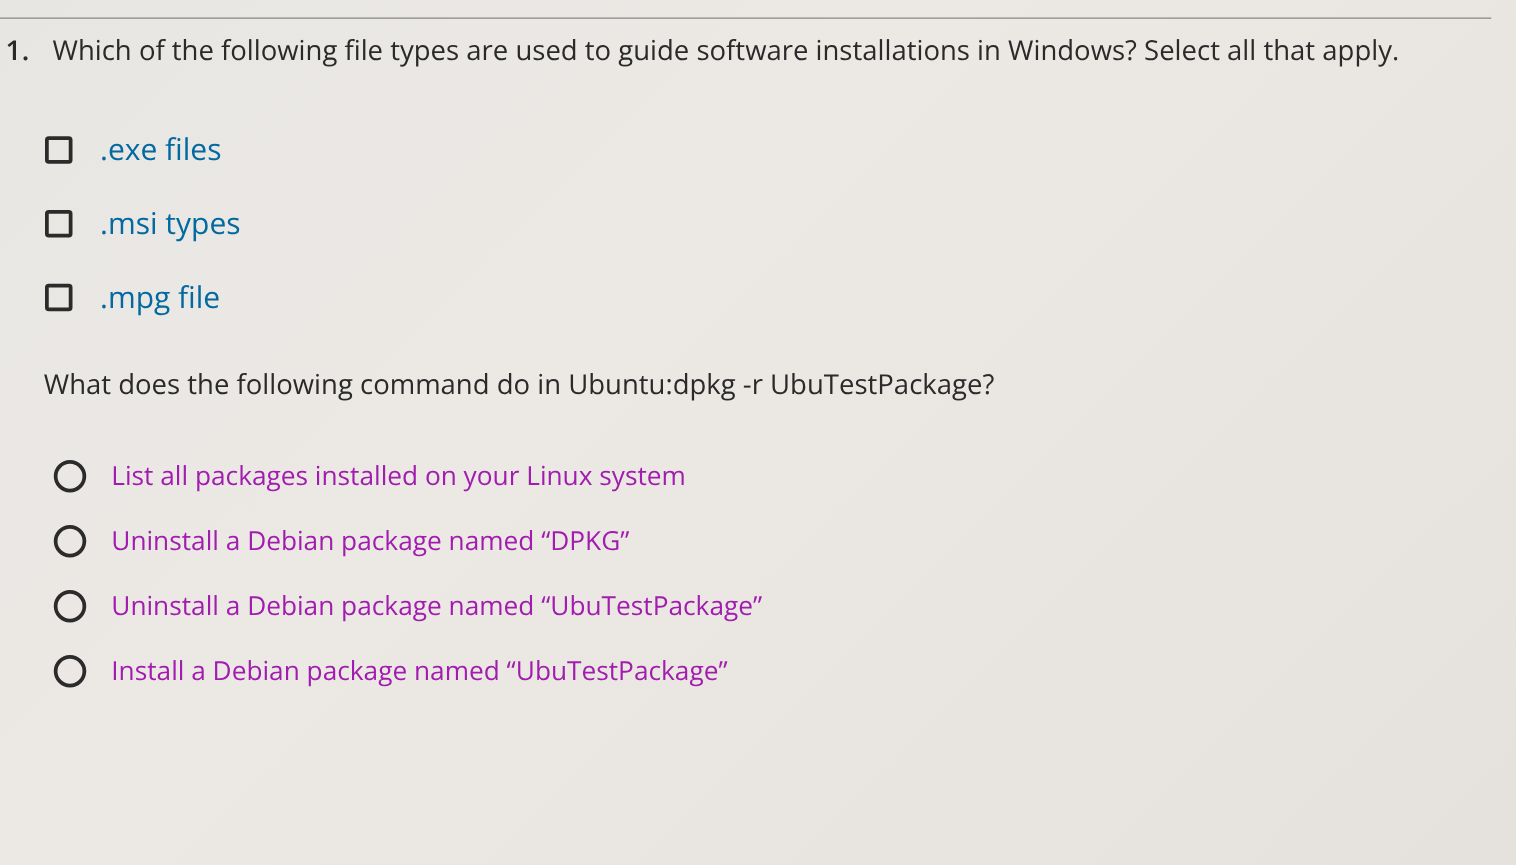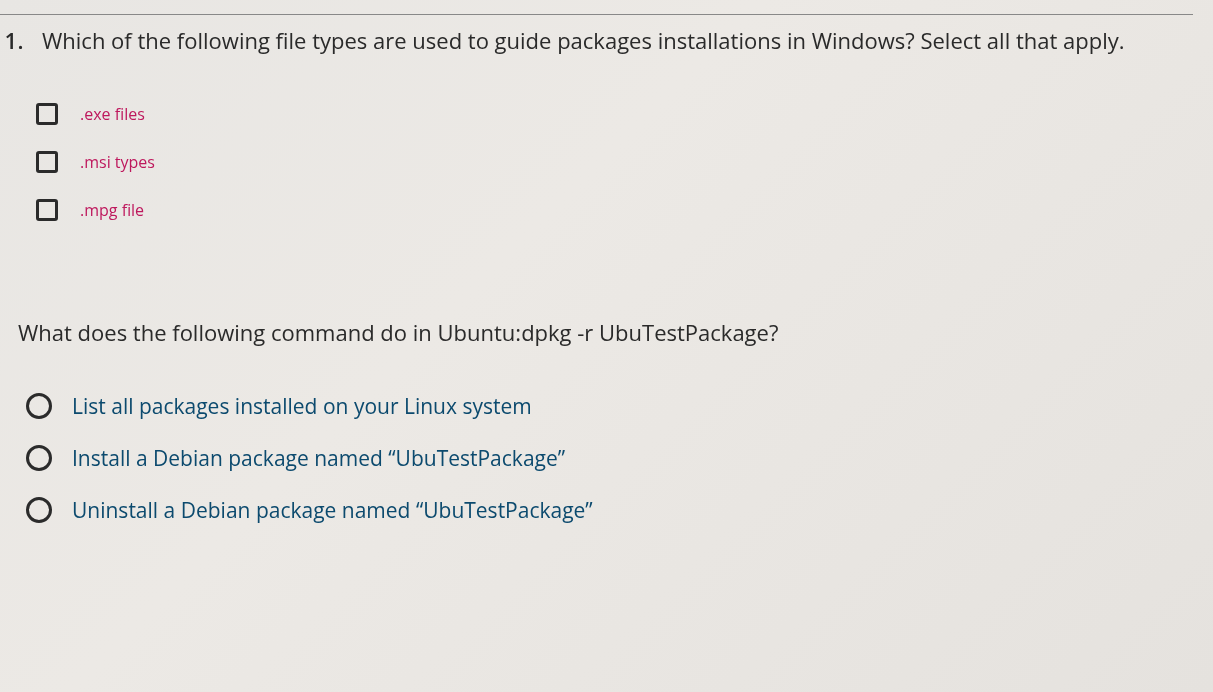--- a/index.html
+++ b/index.html
@@ -53,26 +53,26 @@
   .cb {
     width: 22px;
     height: 22px;
     border: 3px solid #2b2b2b;
     border-radius: 3px;
     background: transparent;
     flex-shrink: 0;
     cursor: pointer;
   }
   .cb-label {
-    font-size: 16px;
-    color: #be185d;
+    font-size: 24px;
+    color: #0369a1;
   }
   .q2 {
-    margin-top: 96px;
-    padding-left: 18px;
+    margin-top: 38px;
+    padding-left: 35px;
   }
   .qtext2 {
     font-size: 22px;
     font-weight: 500;
     line-height: 1.4;
   }
   .opts2 {
     margin-top: 44px;
     padding-left: 8px;
   }
@@ -86,33 +86,33 @@
     width: 26px;
     height: 26px;
     border: 3px solid #2b2b2b;
     border-radius: 50%;
     background: transparent;
     flex-shrink: 0;
     cursor: pointer;
   }
   .rb-label {
     font-size: 21px;
-    color: #0c4a6e;
+    color: #a21caf;
   }
 </style>
 </head>
 <body>
 
 <div class="page">
 
   <div class="topline"></div>
 
   <div class="q1">
     <div class="qnum">1.</div>
-    <div class="qtext1">Which of the following file types are used to guide packages installations in Windows? Select all that apply.</div>
+    <div class="qtext1">Which of the following file types are used to guide software installations in Windows? Select all that apply.</div>
   </div>
 
   <div class="opts1">
     <div class="cb-row">
       <div class="cb"></div>
       <div class="cb-label">.exe files</div>
     </div>
     <div class="cb-row">
       <div class="cb"></div>
       <div class="cb-label">.msi types</div>
@@ -126,22 +126,26 @@
   <div class="q2">
     <div class="qtext2">What does the following command do in Ubuntu:dpkg -r UbuTestPackage?</div>
 
     <div class="opts2">
       <div class="rb-row">
         <div class="rb"></div>
         <div class="rb-label">List all packages installed on your Linux system</div>
       </div>
       <div class="rb-row">
         <div class="rb"></div>
-        <div class="rb-label">Install a Debian package named “UbuTestPackage”</div>
+        <div class="rb-label">Uninstall a Debian package named “DPKG”</div>
       </div>
       <div class="rb-row">
         <div class="rb"></div>
         <div class="rb-label">Uninstall a Debian package named “UbuTestPackage”</div>
+      </div>
+      <div class="rb-row">
+        <div class="rb"></div>
+        <div class="rb-label">Install a Debian package named “UbuTestPackage”</div>
       </div>
     </div>
   </div>
 
 </div>
 
 </body></html>

